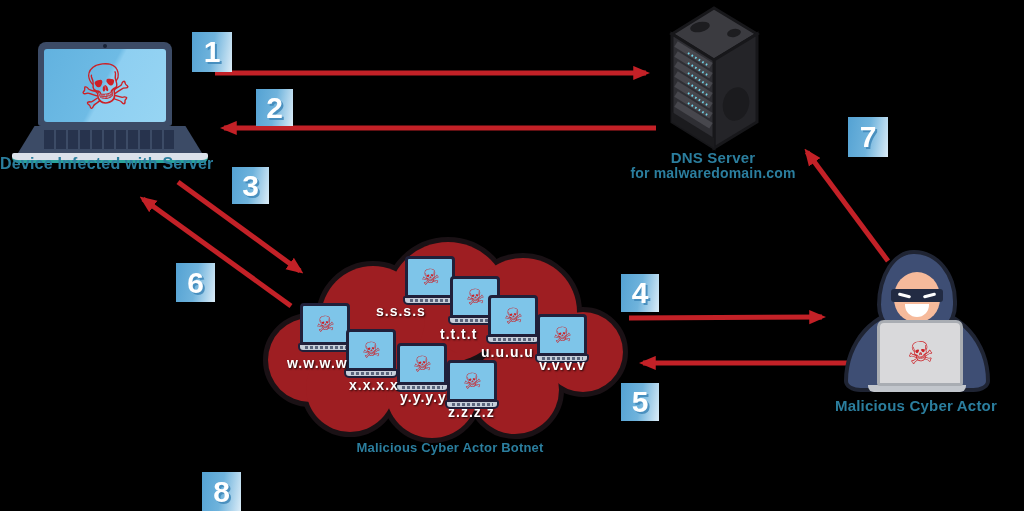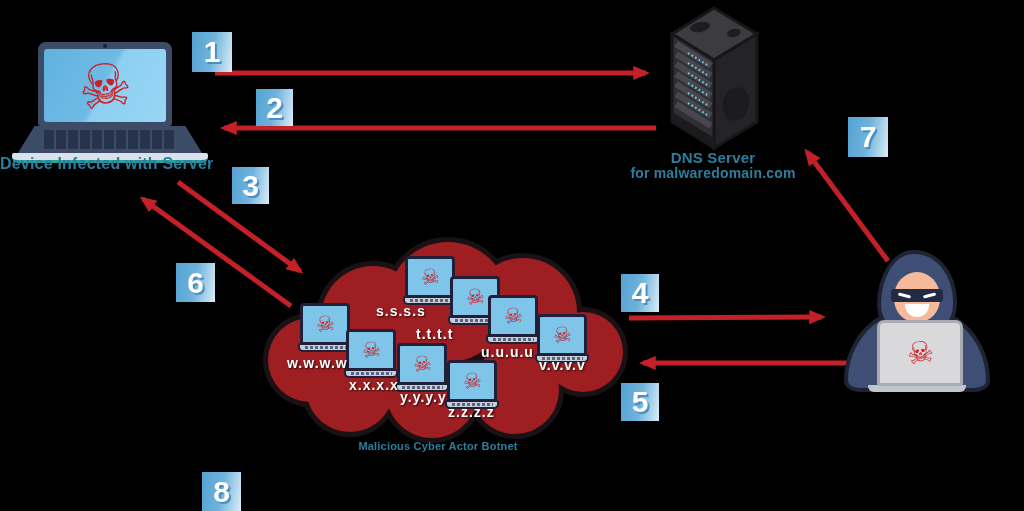--- a/index.html
+++ b/index.html
@@ -242,44 +242,45 @@
       <div class="bot-base"></div>
   </div>
   <div class="bot" style="left:445px;top:360px">
     <div class="bot-screen">
         <span class="skull bot-skull">☠</span>
       </div>
       <div class="bot-base"></div>
   </div>
 
   <div class="bot-label" style="left:376px;top:303px">s.s.s.s</div>
-  <div class="bot-label" style="left:416px;top:326px">t.t.t.t</div>
+  <div class="bot-label" style="left:440px;top:326px">t.t.t.t</div>
   <div class="bot-label" style="left:481px;top:344px">u.u.u.u</div>
   <div class="bot-label" style="left:539px;top:357px">v.v.v.v</div>
   <div class="bot-label" style="left:287px;top:355px">w.w.w.w</div>
   <div class="bot-label" style="left:349px;top:377px">x.x.x.x</div>
   <div class="bot-label" style="left:400px;top:389px">y.y.y.y</div>
   <div class="bot-label" style="left:448px;top:404px">z.z.z.z</div>
 
-  <div class="node-label" style="left:318px;top:440px;width:240px;font-size:11px">Malicious Cyber Actor Botnet</div>
+  <div class="node-label" style="left:330px;top:440px;width:240px;font-size:13px">Malicious Cyber Actor Botnet</div>
 
   <div class="actor">
     <div class="actor-body"></div>
     <div class="actor-hood"></div>
     <div class="actor-face"></div>
     <div class="actor-mask">
       <div class="eye eye-l"></div>
       <div class="eye eye-r"></div>
     </div>
     <div class="actor-smile"></div>
     <div class="actor-laptop-base"></div>
     <div class="actor-laptop">
       <span class="skull skull-actor">☠</span>
     </div>
   </div>
+  <div class="node-label" style="left:830px;top:397px;width:172px;font-size:15px">Malicious Cyber Actor</div>
 
   <div class="step" style="left:192px;top:32px;width:40px;height:40px;line-height:40px">1</div>
   <div class="step" style="left:256px;top:89px;width:37px;height:37px;line-height:37px">2</div>
   <div class="step" style="left:232px;top:167px;width:37px;height:37px;line-height:37px">3</div>
   <div class="step" style="left:621px;top:274px">4</div>
   <div class="step" style="left:621px;top:383px">5</div>
   <div class="step" style="left:176px;top:263px;width:39px;height:39px;line-height:39px">6</div>
   <div class="step" style="left:848px;top:117px;width:40px;height:40px;line-height:40px">7</div>
   <div class="step" style="left:202px;top:472px;width:39px;height:39px;line-height:39px">8</div>
 

